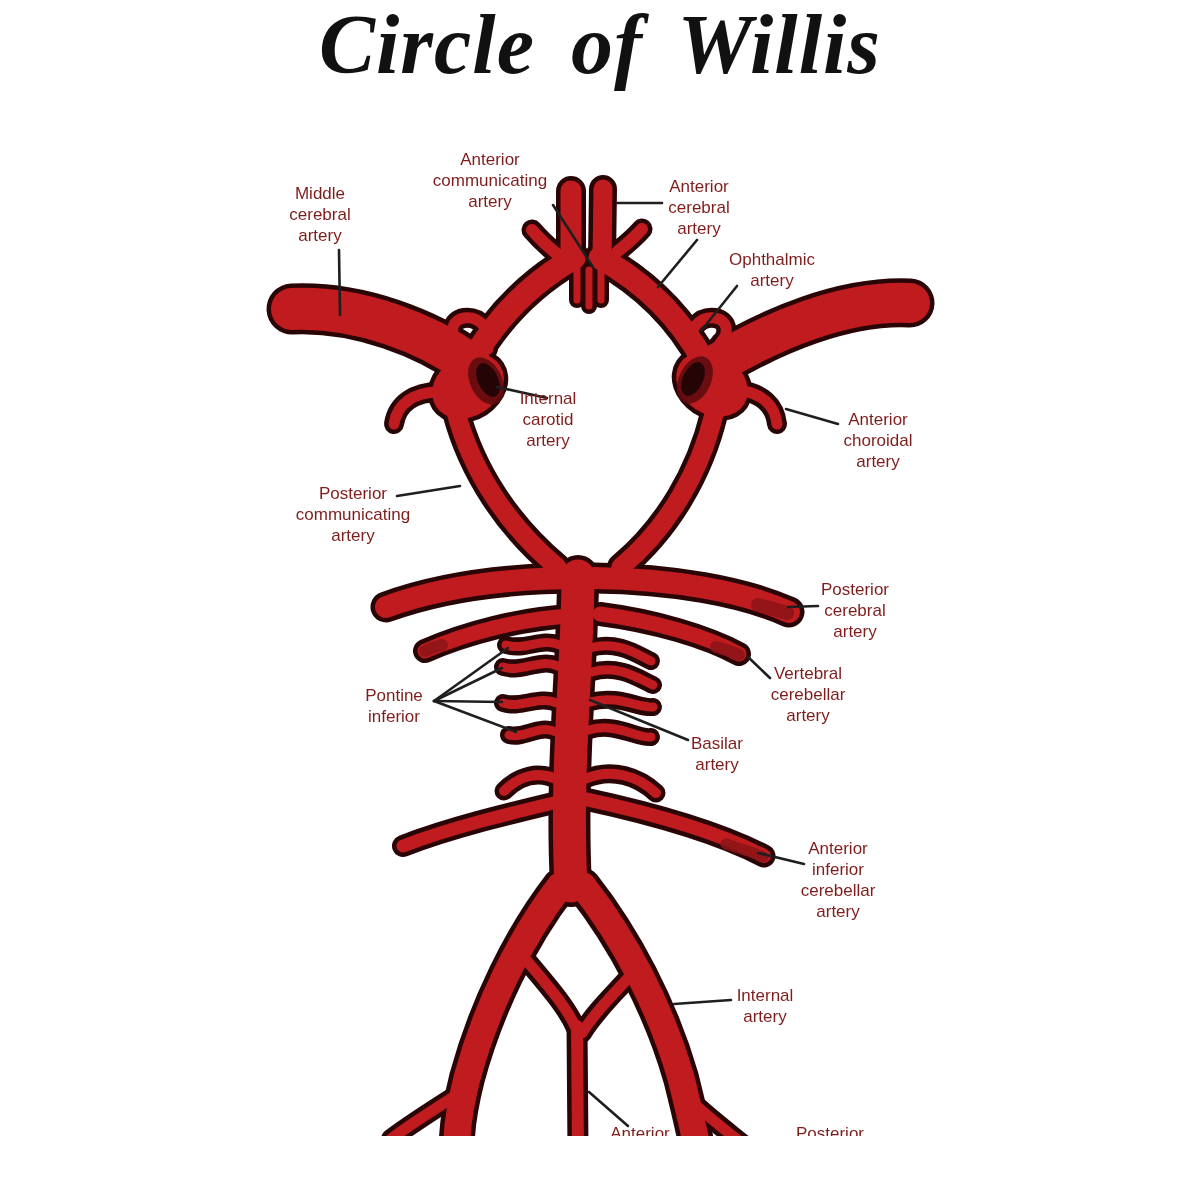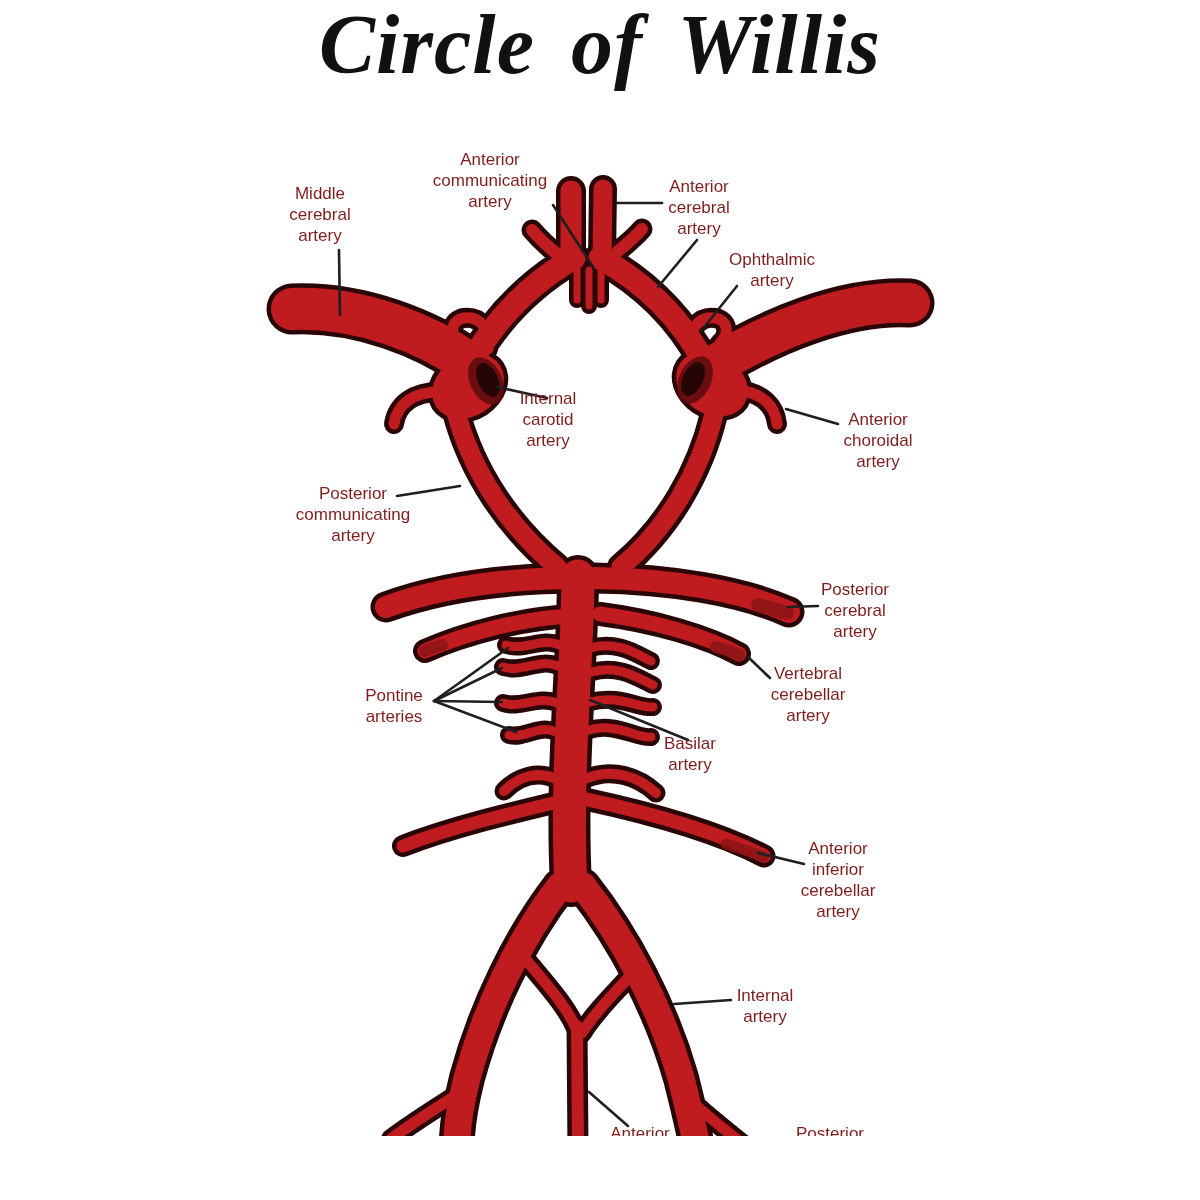--- a/index.html
+++ b/index.html
@@ -162,22 +162,22 @@
   <div class="lbl" style="left:353px;top:483px">Posterior
 communicating
 artery</div>
   <div class="lbl" style="left:855px;top:579px">Posterior
 cerebral
 artery</div>
   <div class="lbl" style="left:808px;top:663px">Vertebral
 cerebellar
 artery</div>
   <div class="lbl" style="left:394px;top:685px">Pontine
-arteries</div>
-  <div class="lbl" style="left:690px;top:733px">Basilar
+inferior</div>
+  <div class="lbl" style="left:717px;top:733px">Basilar
 artery</div>
   <div class="lbl" style="left:838px;top:838px">Anterior
 inferior
 cerebellar
 artery</div>
   <div class="lbl" style="left:765px;top:985px">Internal
 artery</div>
   <div class="lbl" style="left:640px;top:1123px">Anterior
 spinal
 artery</div>

